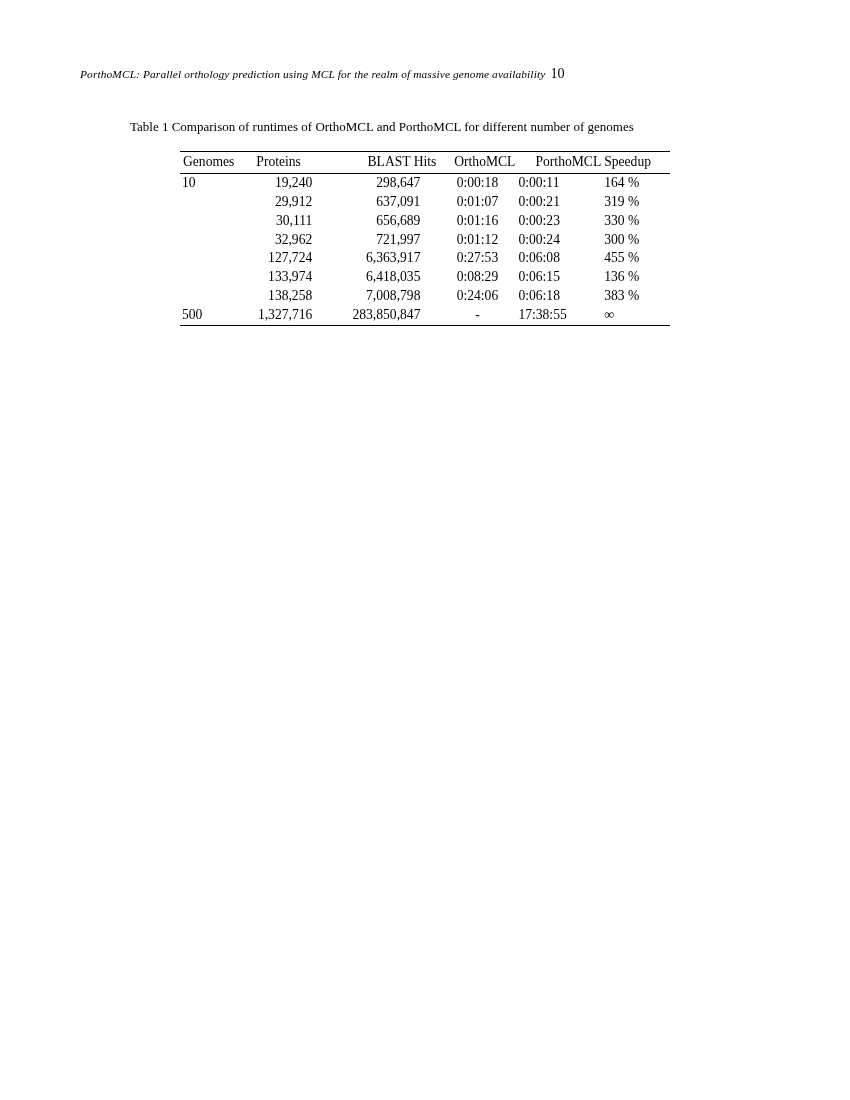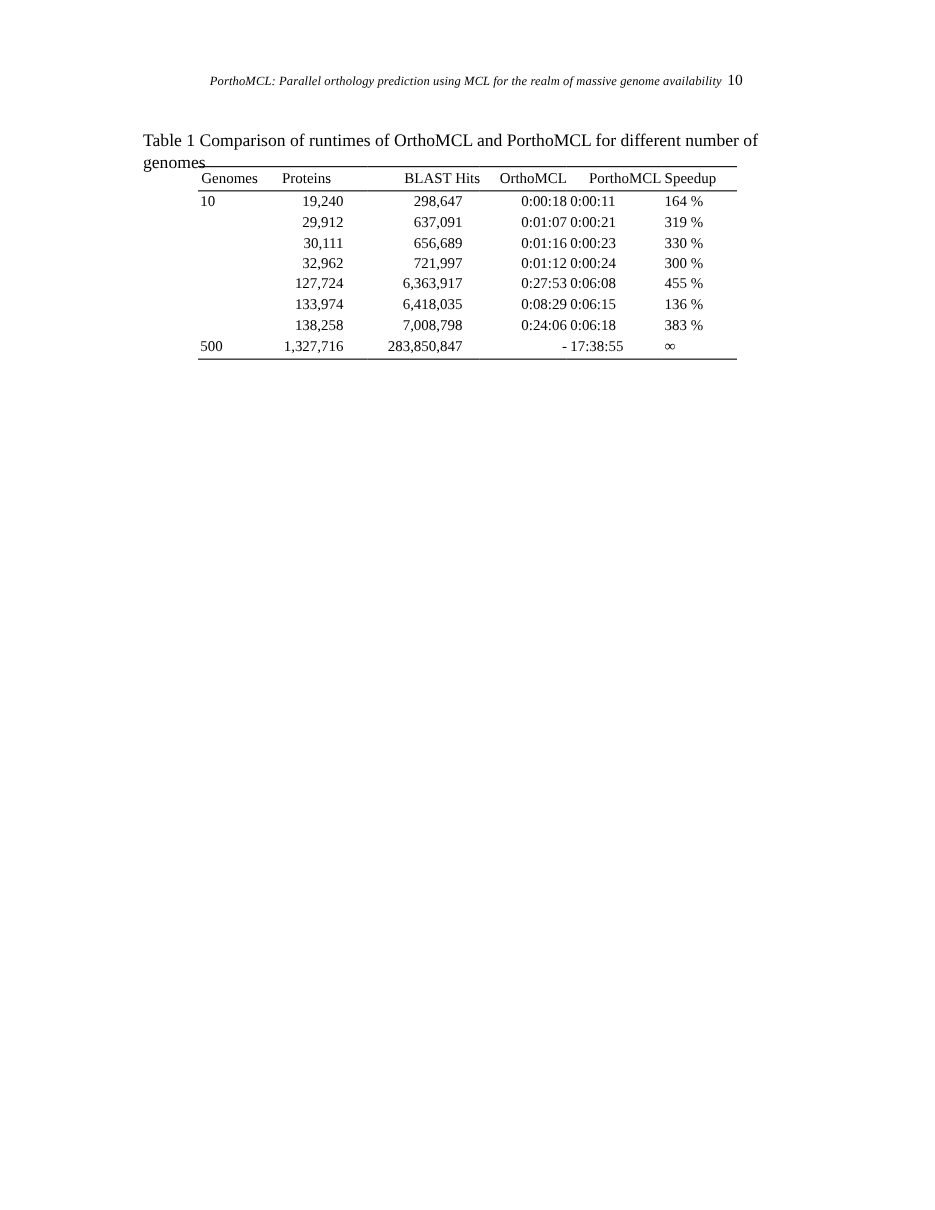--- a/index.html
+++ b/index.html
@@ -15,41 +15,41 @@
     color: #000000;
     -webkit-font-smoothing: antialiased;
   }
 
   
   .running-head {
     position: absolute;
     top: 64px;
     left: 80px;
     right: 64px;
-    text-align: center;
+    text-align: left;
     white-space: nowrap;
   }
   .running-head .rh-title {
     font-style: italic;
     font-size: 11.4px;
     letter-spacing: 0.01em;
   }
   .running-head .rh-page {
     font-style: normal;
     font-size: 14.2px;
     margin-left: 5px;
   }
 
   
   .table-caption {
     position: absolute;
     top: 119px;
     left: 130px;
     width: 600px;
-    font-size: 16px;
+    font-size: 13px;
     line-height: 1.25;
   }
   .table-caption .cap-label { white-space: nowrap; }
 
   
   .table-wrap {
     position: absolute;
     top: 151px;
     left: 180px;
     width: 490px;
@@ -76,21 +76,21 @@
   }
   table.runtime-table tbody tr:last-child td {
     border-bottom: 1.1px solid #000;
     padding-bottom: 3.5px;
   }
 
   
   .col-genomes   { width: 76px;  text-align: left;  padding-left: 2px !important; }
   .col-proteins  { width: 66px;  text-align: right; padding-right: 22px !important; }
   .col-blast     { width: 96px;  text-align: right; padding-right: 16px !important; }
-  .col-ortho     { width: 84px;  text-align: right;  padding-left: 3px !important; }
+  .col-ortho     { width: 84px;  text-align: center;  padding-left: 3px !important; }
   .col-portho    { width: 92px;  text-align: left;  padding-left: 3px !important; }
   .col-speedup   { width: 76px;  text-align: left;  padding-left: 3px !important; }
 
   thead .col-genomes  { text-align: left;  padding-left: 3px !important; }
   thead .col-proteins { text-align: left;  padding-left: 6px !important; padding-right: 0 !important; }
   thead .col-blast    { text-align: right;  padding-left: 12px !important; padding-right: 0 !important; }
   thead .col-ortho    { text-align: right; }
   thead .col-portho   { text-align: right; }
   thead .col-speedup  { text-align: left; }
   .infinity-glyph { font-size: 14px; }

